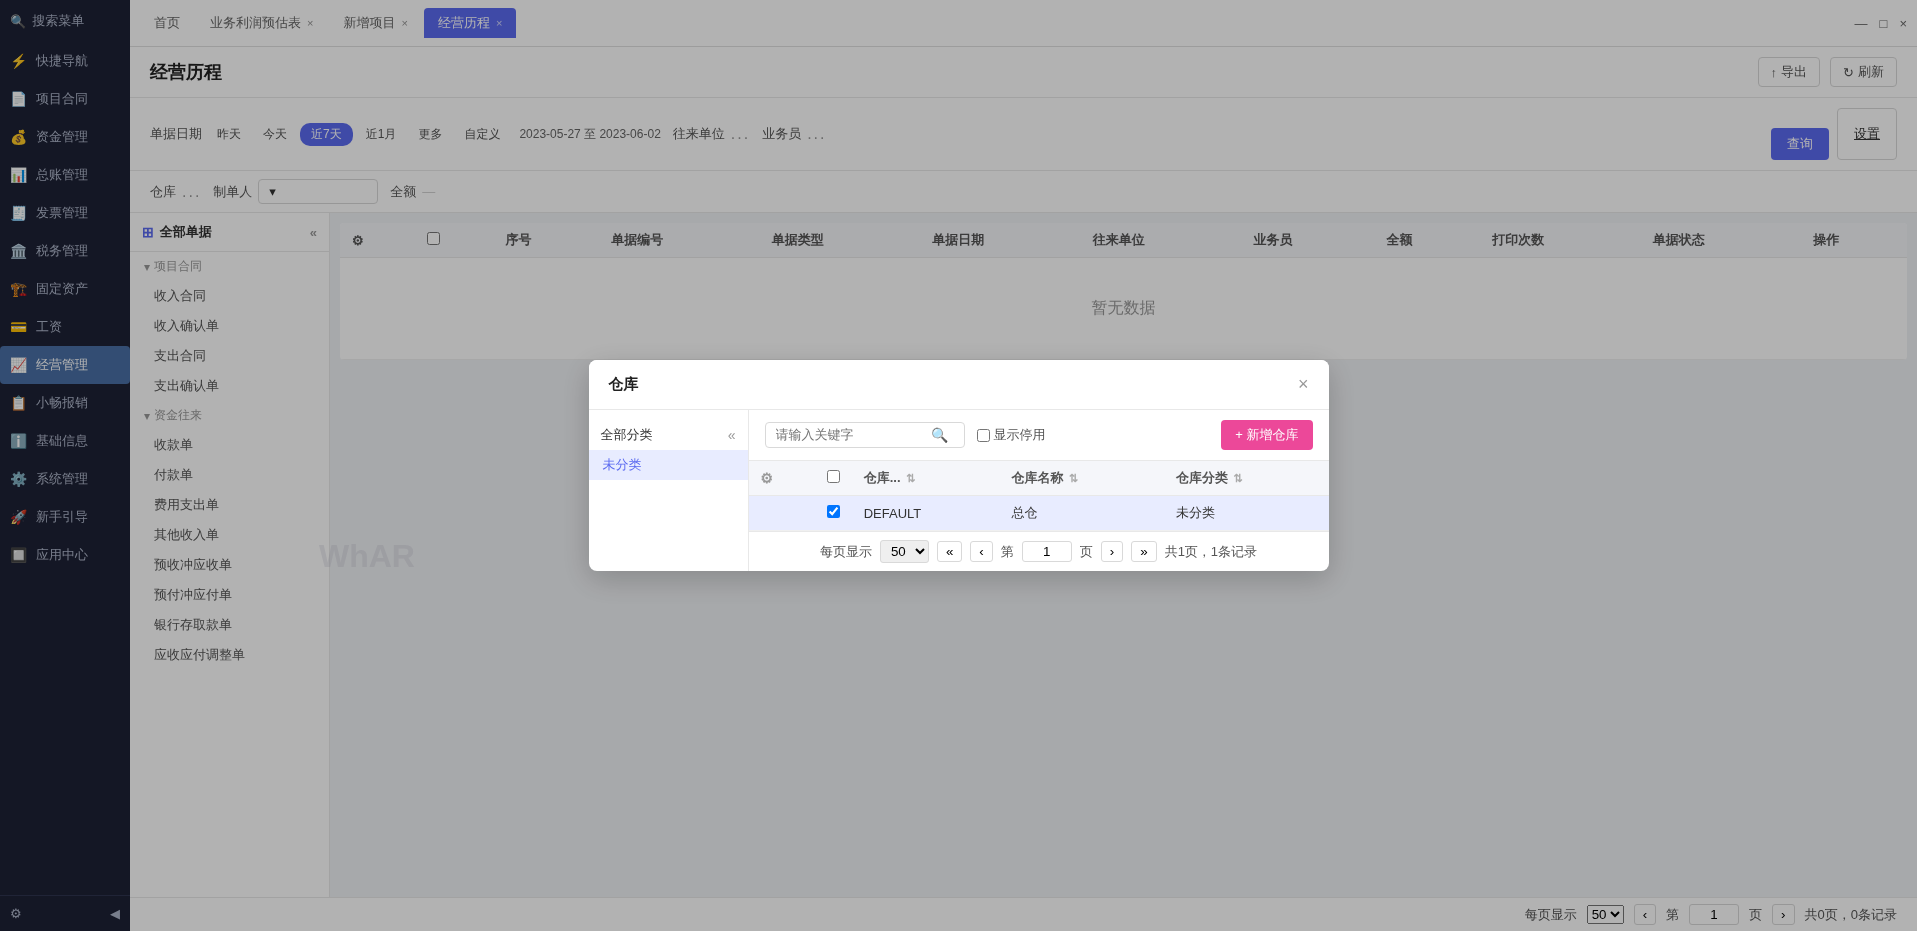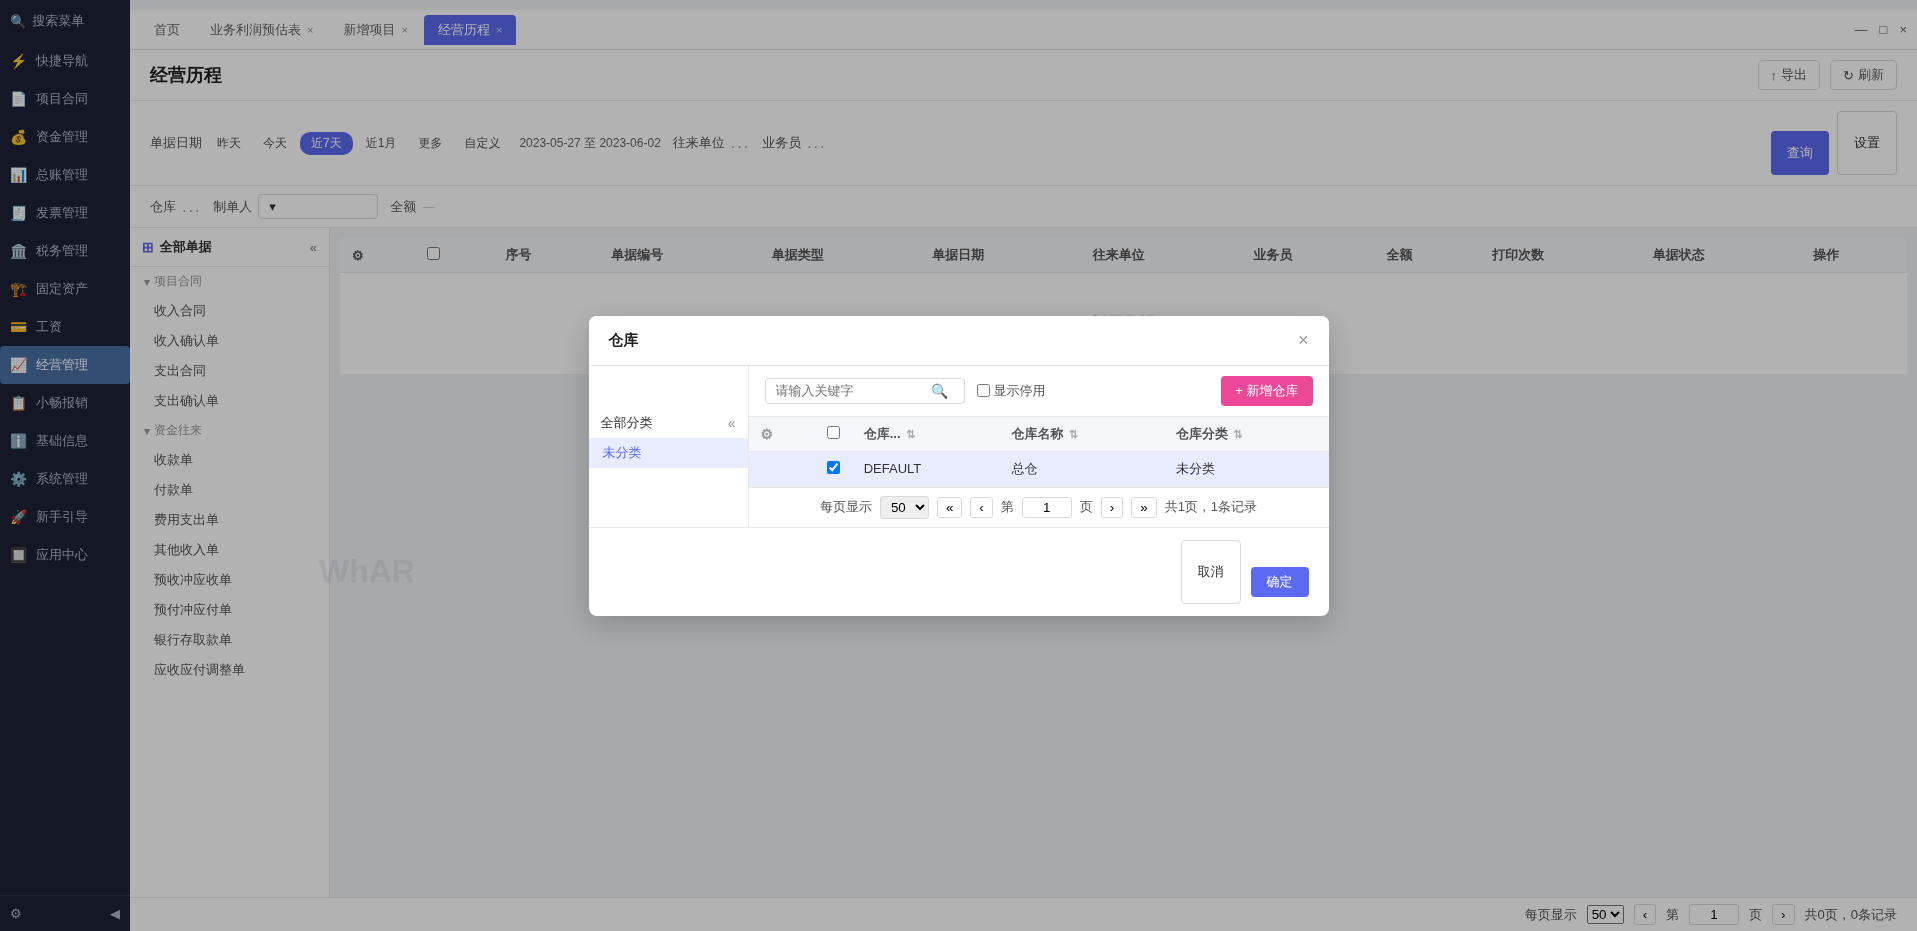--- a/index.html
+++ b/index.html
@@ -14,34 +14,34 @@
     .sidebar-item { display: flex; align-items: center; padding: 10px 10px; gap: 8px; cursor: pointer; font-size: 13px; }
     .sidebar-item.active { color: #fff; background: #4a6fa5; border-radius: 4px; }
     .sidebar-item .icon { width: 18px; height: 18px; display: flex; align-items: center; justify-content: center; font-size: 14px; }
     .sidebar-bottom { margin-top: auto; border-top: 1px solid #2e3450; padding: 10px; display: flex; justify-content: space-between; align-items: center; }
     .sidebar-bottom-icon { color: #adb5c9; cursor: pointer; }
 
     
     .main { flex: 1; display: flex; flex-direction: column; overflow: hidden; }
 
     
-    .tab-bar { display: flex; align-items: center; background: #fff; border-bottom: 1px solid #e0e0e0; padding: 0 10px; height: 40px; gap: 2px; margin-top: 10px; }
+    .tab-bar { display: flex; align-items: center; background: #fff; border-bottom: 1px solid #e0e0e0; padding: 0 10px; height: 47px; gap: 2px; }
     .tab { display: flex; align-items: center; padding: 6px 14px; border-radius: 4px 4px 0 0; cursor: pointer; font-size: 13px; color: #666; gap: 6px; }
     .tab.active { background: #5b6af0; color: #fff; }
     .tab-close { font-size: 11px; color: inherit; opacity: 0.7; cursor: pointer; }
     .tab-spacer { flex: 1; }
     .tab-bar-actions { display: flex; gap: 12px; color: #666; font-size: 13px; }
 
     
     .page-header { background: #fff; padding: 10px 20px; border-bottom: 1px solid #e8e8e8; display: flex; align-items: center; justify-content: space-between; }
     .page-title { font-size: 18px; font-weight: bold; color: #222; }
     .page-actions { display: flex; gap: 10px; }
     .btn-action { display: flex; align-items: center; gap: 4px; padding: 5px 12px; border: 1px solid #d9d9d9; border-radius: 4px; background: #fff; cursor: pointer; color: #555; font-size: 13px; }
     .btn-primary { background: #5b6af0; color: #fff; border: none; border-radius: 4px; padding: 6px 16px; cursor: pointer; font-size: 13px; margin-top: 20px; }
-    .btn-default { background: #fff; color: #333; border: 1px solid #d9d9d9; border-radius: 4px; padding: 22px 16px; cursor: pointer; font-size: 13px; }
+    .btn-default { background: #fff; color: #333; border: 1px solid #d9d9d9; border-radius: 4px; padding: 16px 16px; cursor: pointer; font-size: 13px; text-decoration: underline; }
 
     
     .filter-bar { background: #fff; padding: 10px 20px; border-bottom: 1px solid #e8e8e8; display: flex; flex-wrap: wrap; gap: 12px; align-items: center; }
     .filter-item { display: flex; align-items: center; gap: 6px; font-size: 13px; color: #555; }
     .filter-label { color: #555; white-space: nowrap; }
     .filter-date-group { display: flex; align-items: center; gap: 4px; }
     .date-btn { padding: 2px 8px; border-radius: 3px; cursor: pointer; font-size: 12px; color: #555; border: 1px solid transparent; }
     .date-btn.active { background: #5b6af0; color: #fff; border-radius: 10px; padding: 2px 10px; }
     .filter-select-box { border: 1px solid #d9d9d9; border-radius: 4px; padding: 4px 10px; font-size: 13px; color: #333; display: flex; align-items: center; gap: 4px; cursor: pointer; min-width: 120px; }
     .filter-ellipsis { color: #999; cursor: pointer; font-size: 16px; letter-spacing: 2px; }
@@ -74,21 +74,21 @@
     
     .overlay { position: fixed; top: 0; left: 0; width: 100%; height: 100%; background: rgba(0,0,0,0.3); z-index: 100; display: flex; align-items: center; justify-content: center; }
 
     
     .modal { background: #fff; border-radius: 8px; width: 740px; max-height: 420px; display: flex; flex-direction: column; box-shadow: 0 8px 30px rgba(0,0,0,0.2); overflow: hidden; }
     .modal-header { display: flex; align-items: center; justify-content: space-between; padding: 14px 20px; border-bottom: 1px solid #e8e8e8; background: #fff; }
     .modal-title { font-size: 15px; font-weight: bold; color: #222; }
     .modal-close { cursor: pointer; color: #999; font-size: 18px; }
     .modal-body { display: flex; flex: 1; overflow: hidden; }
     .modal-left { width: 160px; border-right: 1px solid #e8e8e8; padding: 10px 0; overflow-y: auto; flex-shrink: 0; }
-    .modal-left-header { display: flex; align-items: center; justify-content: space-between; padding: 6px 12px; font-size: 13px; color: #333; margin-top: 32px; }
+    .modal-left-header { display: flex; align-items: center; justify-content: space-between; padding: 6px 12px; font-size: 13px; color: #333; }
     .modal-left-toggle { cursor: pointer; color: #999; font-size: 14px; }
     .modal-left-item { padding: 6px 14px; font-size: 13px; color: #333; cursor: pointer; }
     .modal-left-item.selected { background: #e8ecff; color: #5b6af0; }
     .modal-right { flex: 1; display: flex; flex-direction: column; overflow: hidden; }
     .modal-toolbar { display: flex; align-items: center; justify-content: space-between; padding: 10px 16px; border-bottom: 1px solid #e8e8e8; }
     .modal-search { display: flex; align-items: flex-start; border: 1px solid #d9d9d9; border-radius: 4px; padding: 4px 10px; gap: 6px; min-width: 200px; }
     .modal-search input { border: none; outline: none; font-size: 13px; width: 150px; color: #333; }
     .modal-search-icon { color: #999; font-size: 14px; }
     .modal-checkbox-label { display: flex; align-items: center; gap: 4px; font-size: 13px; color: #555; cursor: pointer; }
     .modal-table-wrap { flex: 1; overflow-y: auto; }
@@ -420,18 +420,14 @@
           <span>第</span>
           <input class="page-input" type="text" value="1" style="">
           <span>页</span>
           <button class="page-btn">›</button>
           <button class="page-btn">»</button>
           <span>共1页，1条记录</span>
         </div>
       </div>
     </div>
 
-    <div class="modal-footer-btn">
-      <button class="btn-default">取消</button>
-      <button class="btn-primary">确定</button>
-    </div>
   </div>
 </div>
 
 </body></html>

